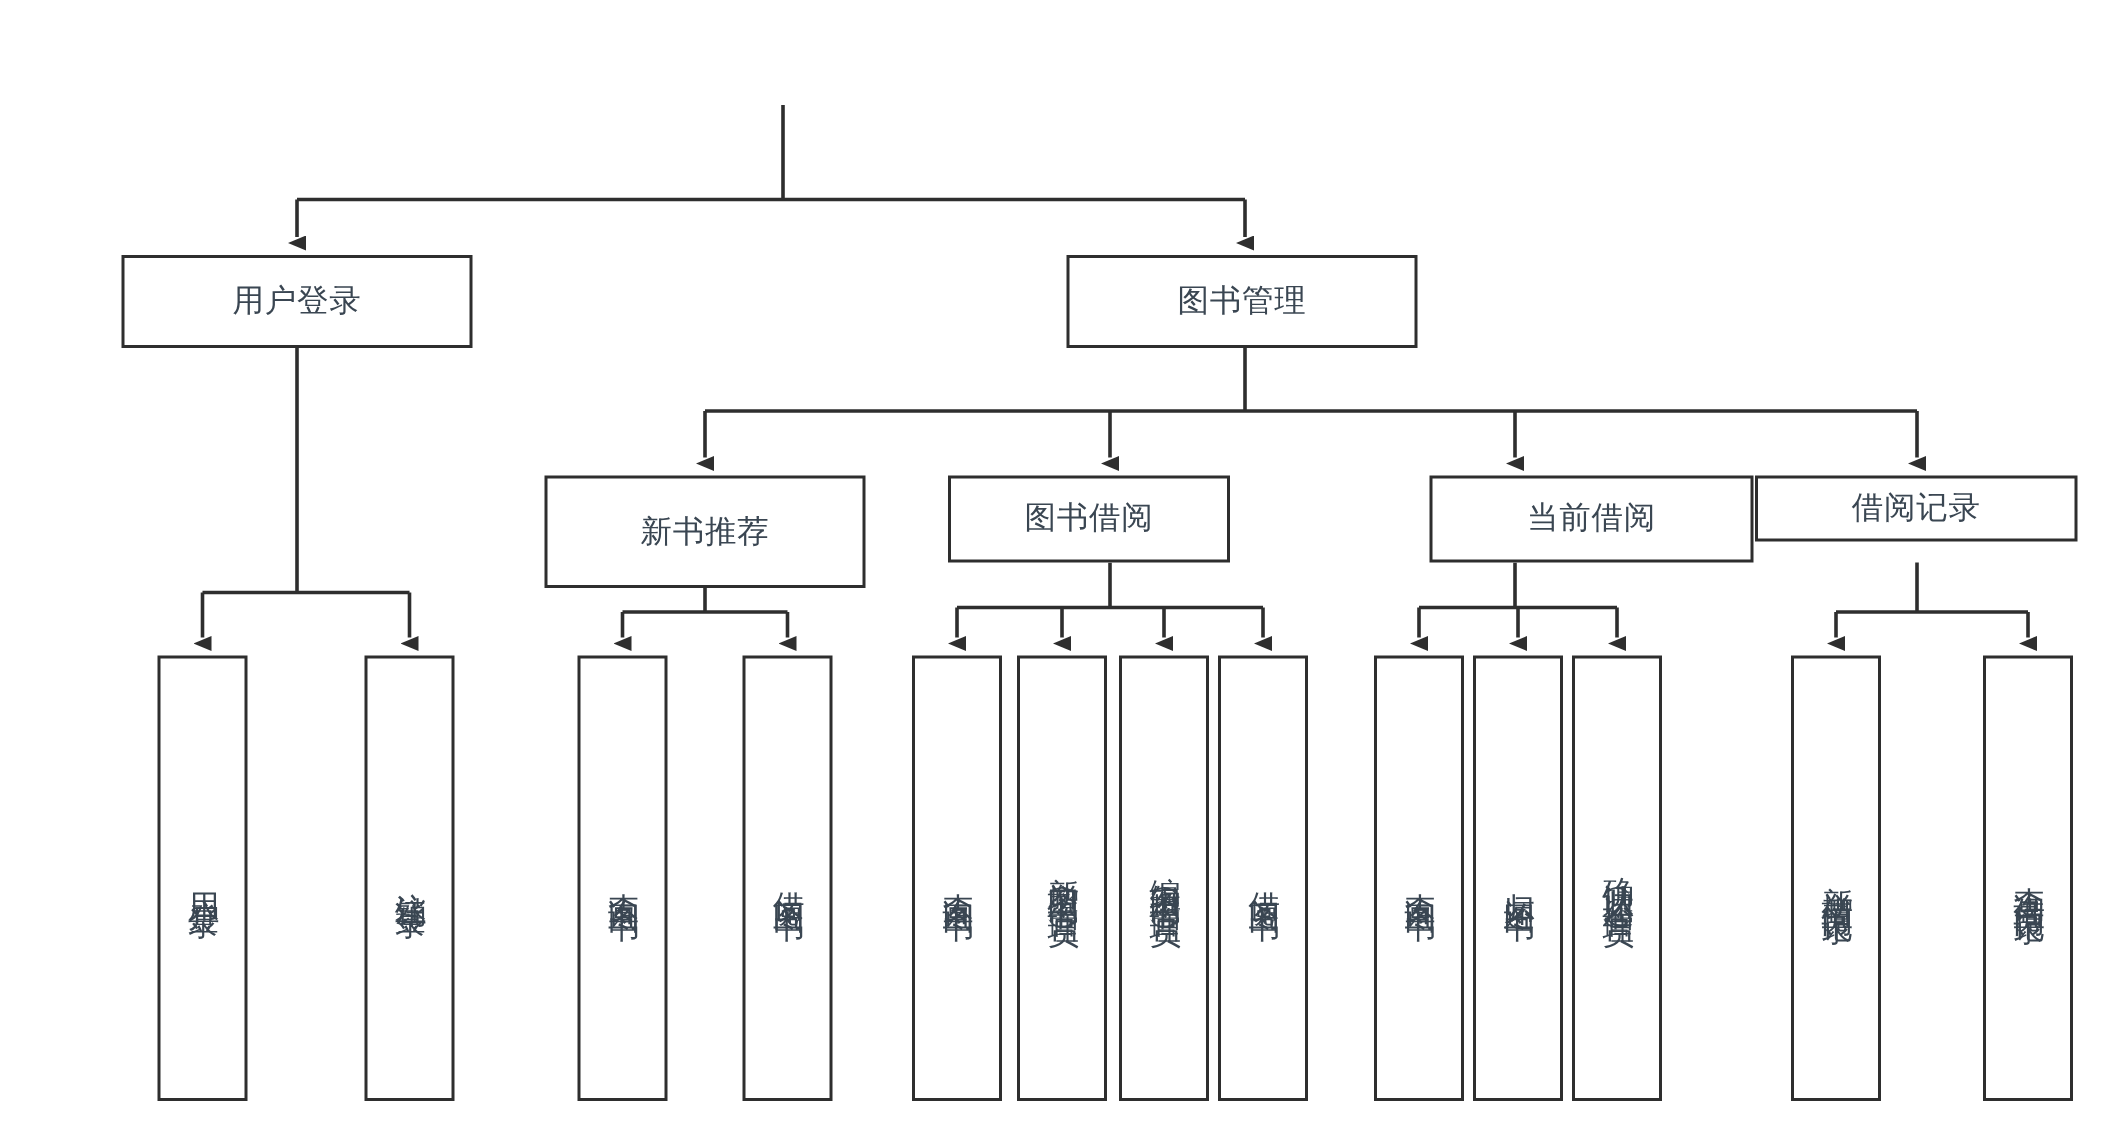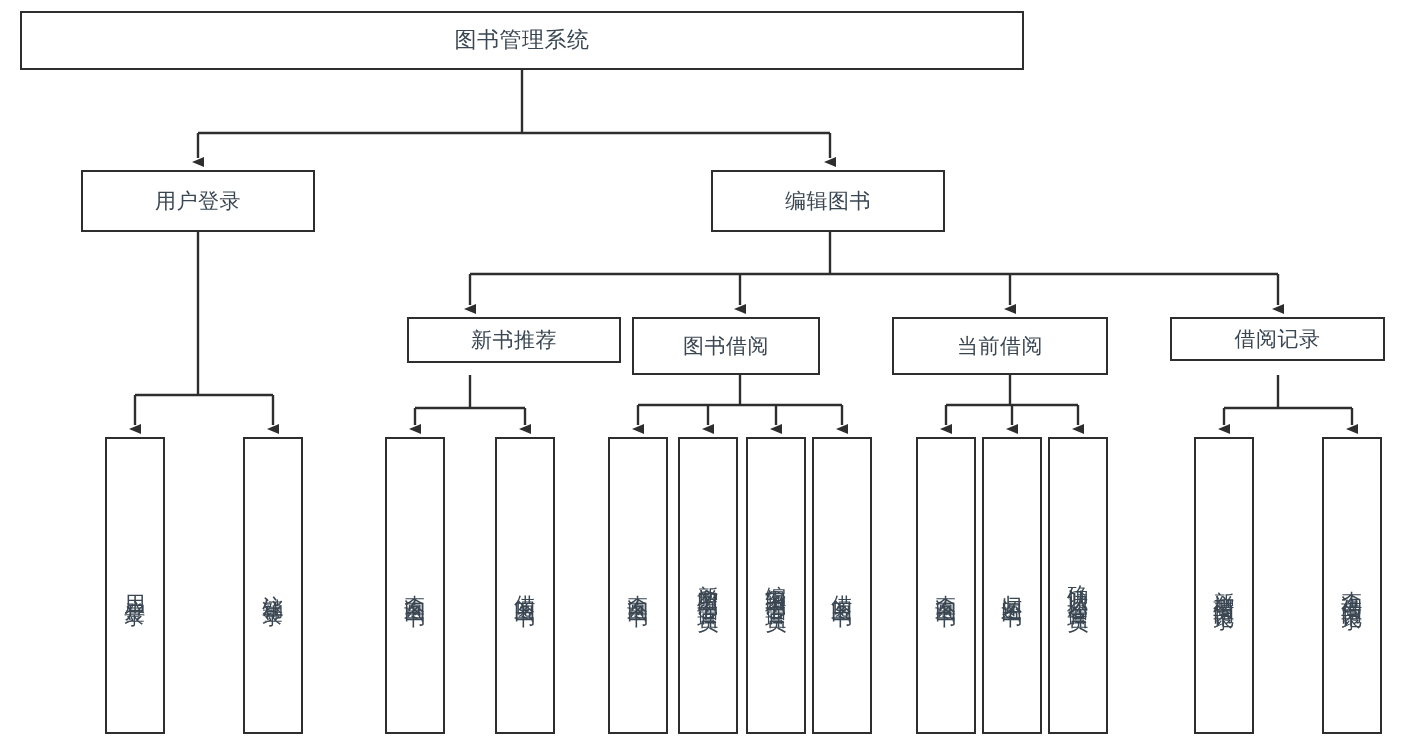--- a/index.html
+++ b/index.html
@@ -112,38 +112,35 @@
       <path d="M1012,405 L1012,425" marker-end="url(#arw)"></path>
       <path d="M1078,405 L1078,425" marker-end="url(#arw)"></path>
 
       <path d="M1278,375 L1278,408"></path>
       <path d="M1224,408 L1352,408"></path>
       <path d="M1224,408 L1224,425" marker-end="url(#arw)"></path>
       <path d="M1352,408 L1352,425" marker-end="url(#arw)"></path>
     </g>
   </svg>
 
-  <div class="node h title" style="left:20px; top:11px; width:1004px; height:59px;">
-    <span class="lbl">图书管理系统</span>
-  </div>
 
   <div class="node h" style="left:81px; top:170px; width:234px; height:62px;">
     <span class="lbl">用户登录</span>
   </div>
   <div class="node h" style="left:711px; top:170px; width:234px; height:62px;">
-    <span class="lbl">编辑图书</span>
+    <span class="lbl">图书管理</span>
   </div>
 
-  <div class="node h" style="left:363px; top:317px; width:214px; height:46px;margin-left:44px;">
+  <div class="node h" style="left:363px; top:317px; width:214px; height:75px;">
     <span class="lbl">新书推荐</span>
   </div>
   <div class="node h" style="left:632px; top:317px; width:188px; height:58px;">
     <span class="lbl">图书借阅</span>
   </div>
-  <div class="node h" style="left:892px; top:317px; width:216px; height:58px;">
+  <div class="node h" style="left:953px; top:317px; width:216px; height:58px;">
     <span class="lbl">当前借阅</span>
   </div>
   <div class="node h" style="left:1170px; top:317px; width:215px; height:44px;">
     <span class="lbl">借阅记录</span>
   </div>
 
   <div class="node v" style="left:105px; top:437px; width:60px; height:297px;">
     <span class="lbl">用户登录</span>
   </div>
   <div class="node v" style="left:243px; top:437px; width:60px; height:297px;">

